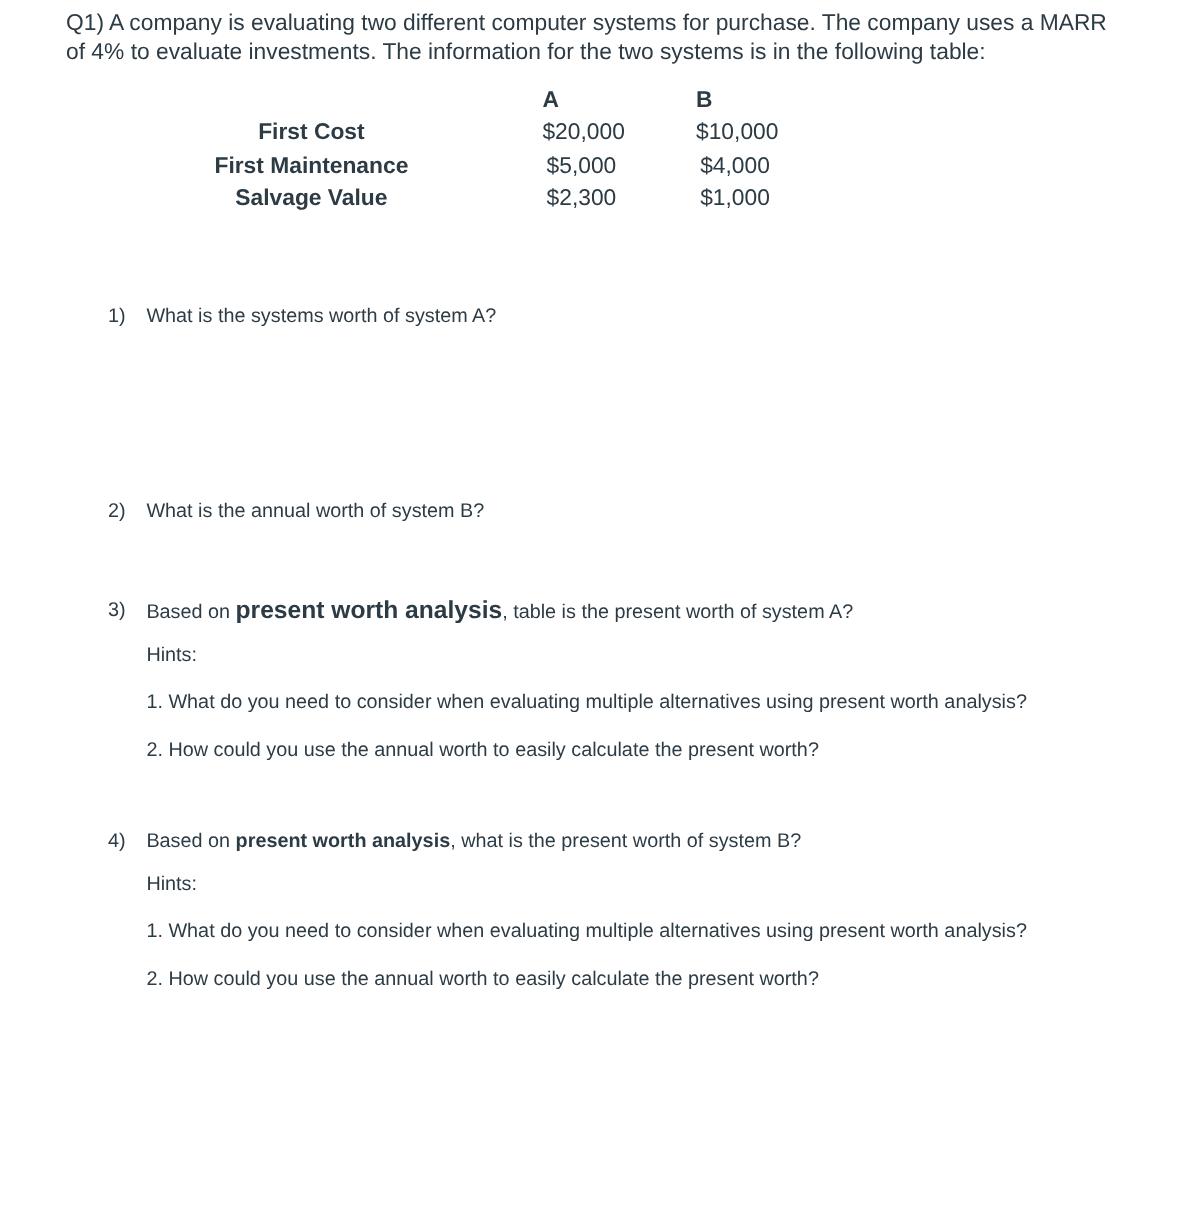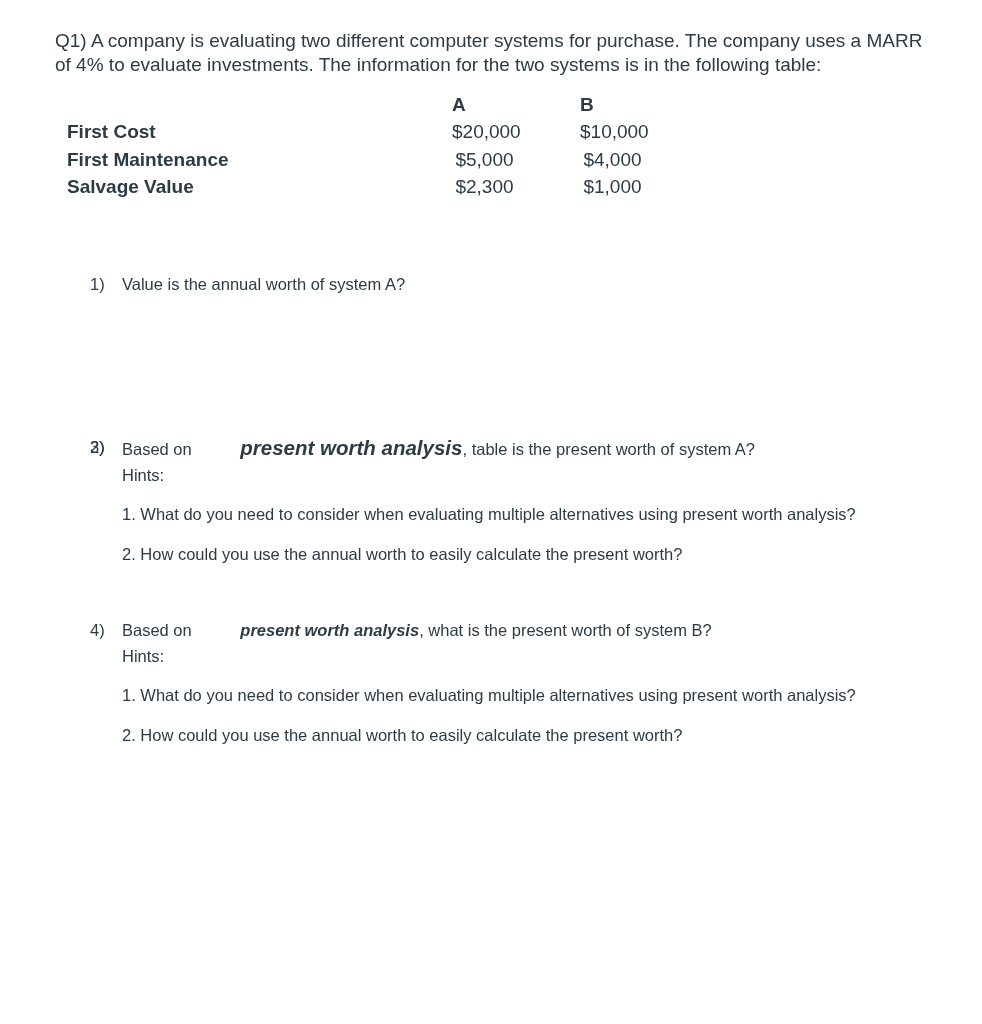--- a/index.html
+++ b/index.html
@@ -8,21 +8,21 @@
     background: #ffffff;
   }
   body {
     width: 982px;
     height: 1024px;
     font-family: "Liberation Sans", sans-serif;
     color: #2d3b45;
     overflow: hidden;
   }
   .page {
-    padding: 29px 40px 0 55px;
+    padding: 8px 40px 0 55px;
   }
 
   
   .intro {
     margin: 0;
     font-size: 19px;
     line-height: 23.5px;
     max-width: 880px;
   }
 
@@ -42,21 +42,21 @@
     padding: 0;
     height: 27.5px;
     vertical-align: middle;
     white-space: nowrap;
   }
   .systems-table .col-head {
     text-align: left;
     font-weight: bold;
   }
   .systems-table .row-label {
-    text-align: left;
+    text-align: center;
     font-weight: bold;
     padding-left: 12px;
   }
   .systems-table .val {
     text-align: center;
     font-weight: normal;
   }
 
   
   .questions { font-size: 16.5px; }
@@ -70,27 +70,25 @@
     left: 35px;
     top: 0;
   }
   #q1 { margin-top: 72px; }
   #q2 { margin-top: 140px; }
   #q3 { margin-top: 59px; }
   #q4 { margin-top: 53px; }
 
   .q-em {
     font-weight: bold;
-    font-style: italic;
-    margin-left: 44px;
   }
   .q-em.large { font-size: 20.5px; }
 
   .hints-label {
-    margin: 3px 0 0 0;
+    margin: 13px 0 0 0;
     line-height: 23px;
   }
   .hint {
     margin: 16px 0 0 0;
     line-height: 23.5px;
     max-width: 750px;
   }
   .hint + .hint { }
 </style>
 </head>
@@ -134,25 +132,26 @@
         <td></td>
         <td class="val">$1,000</td>
       </tr>
     </tbody>
   </table>
 
   <div class="questions">
 
     <div class="question" id="q1">
       <span class="qnum">1)</span>
-      <span class="qtext">Value is the annual worth of system A?</span>
+      <span class="qtext">What is the systems worth of system A?</span>
     </div>
 
     <div class="question" id="q2">
       <span class="qnum">2)</span>
+      <span class="qtext">What is the annual worth of system B?</span>
     </div>
 
     <div class="question" id="q3">
       <span class="qnum">3)</span>
       <span class="qtext"><span>Based on </span><span class="q-em large">present worth analysis</span><span>, table is the present worth of system A?</span></span>
       <div class="hints">
         <p class="hints-label">Hints:</p>
         <p class="hint">1. What do you need to consider when evaluating multiple alternatives using present worth analysis?</p>
         <p class="hint">2. How could you use the annual worth to easily calculate the present worth?</p>
       </div>

